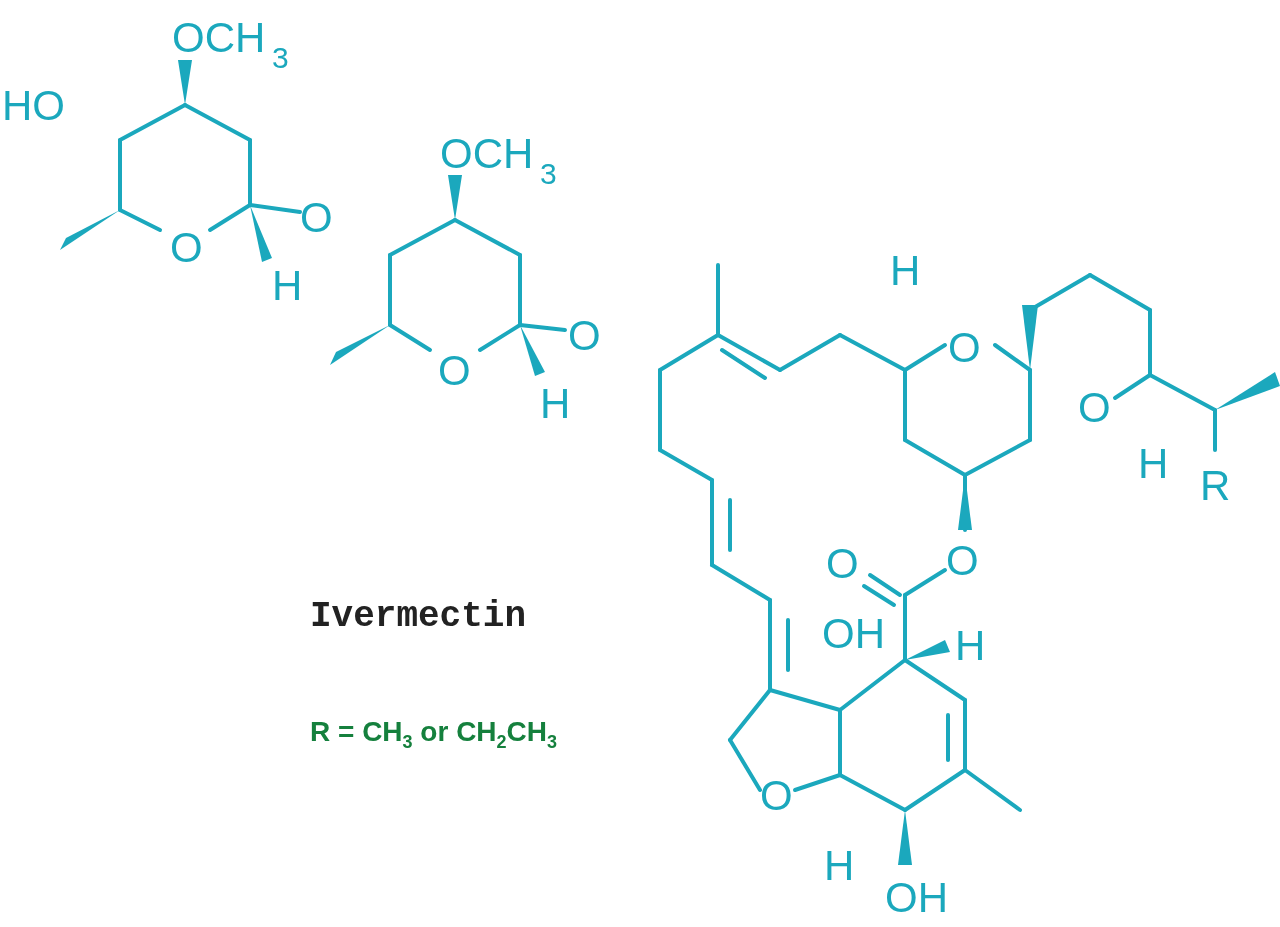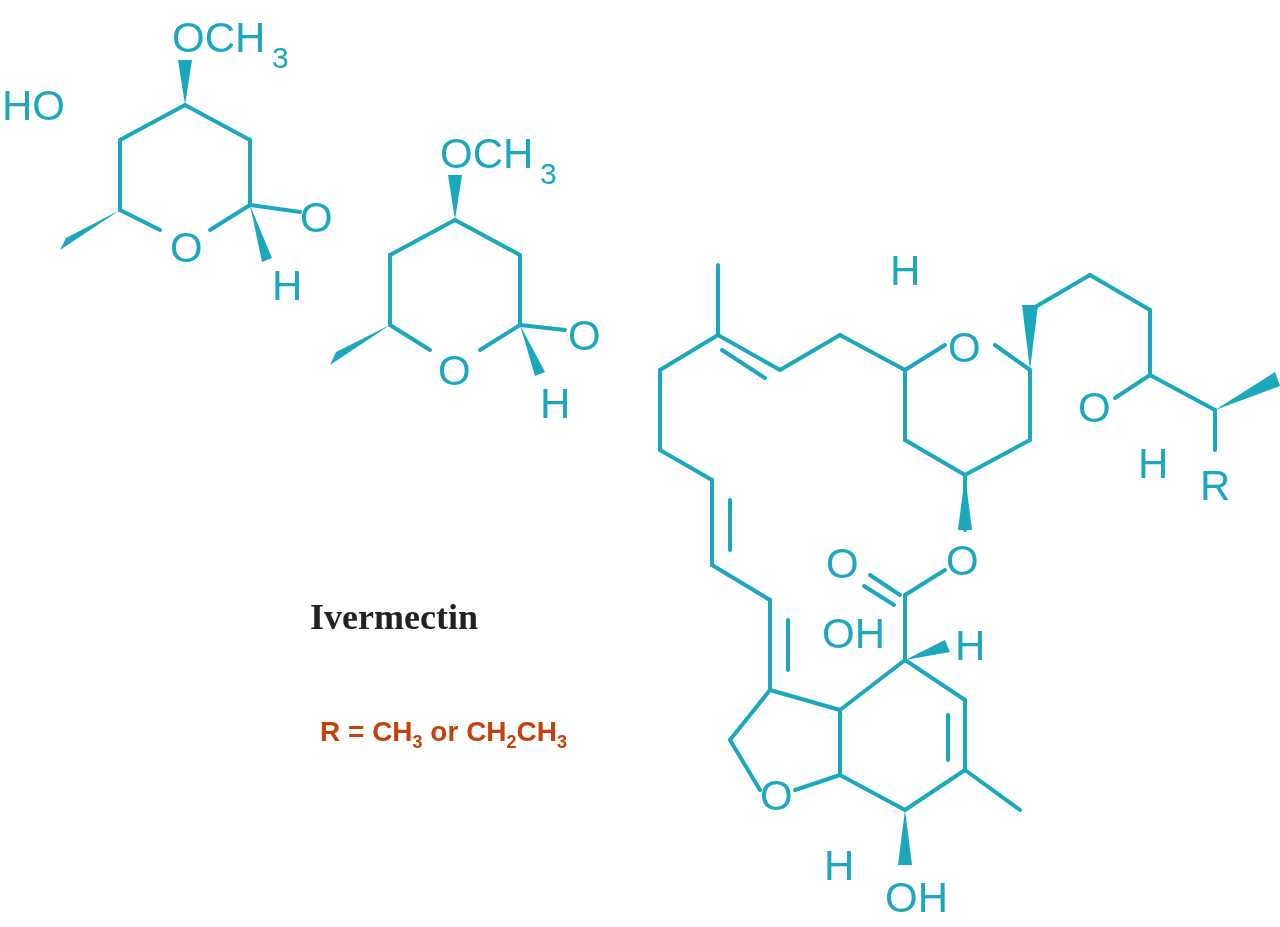--- a/index.html
+++ b/index.html
@@ -1,21 +1,21 @@
 <!DOCTYPE html>
 <html><head>
 <meta charset="utf-8">
 <style>
   html, body { margin:0; padding:0; background:#ffffff; }
   body { width:1280px; height:927px; position:relative; overflow:hidden; font-family:"Liberation Sans", sans-serif; }
   svg.mol { position:absolute; left:0; top:0; }
   .atom { font-family:"Liberation Sans", sans-serif; font-size:42px; fill:#1ba8bd; }
   .sub { font-size:30px; }
-  .title { position:absolute; left:310px; top:596px; font-size:36px; font-weight:bold; color:#222222; font-family:Liberation Serif, serif; }
-  .rdef { position:absolute; left:320px; top:716px; font-size:28px; font-weight:bold; color:#c2410c; font-family:"Liberation Sans", sans-serif; }
+  .title { position:absolute; left:310px; top:596px; font-size:36px; font-weight:bold; color:#222222; font-family:Liberation Mono, monospace; }
+  .rdef { position:absolute; left:310px; top:716px; font-size:28px; font-weight:bold; color:#15803d; font-family:"Liberation Sans", sans-serif; }
   .rdef sub { font-size:18px; }
 </style>
 </head>
 <body>
 
 <svg class="mol" width="1280" height="927" viewBox="0 0 1280 927">
   <g stroke="#1ba8bd" stroke-width="4" fill="none" stroke-linecap="round">
 
     <line x1="185" y1="105" x2="250" y2="140"></line>
     <line x1="250" y1="140" x2="250" y2="205"></line>

